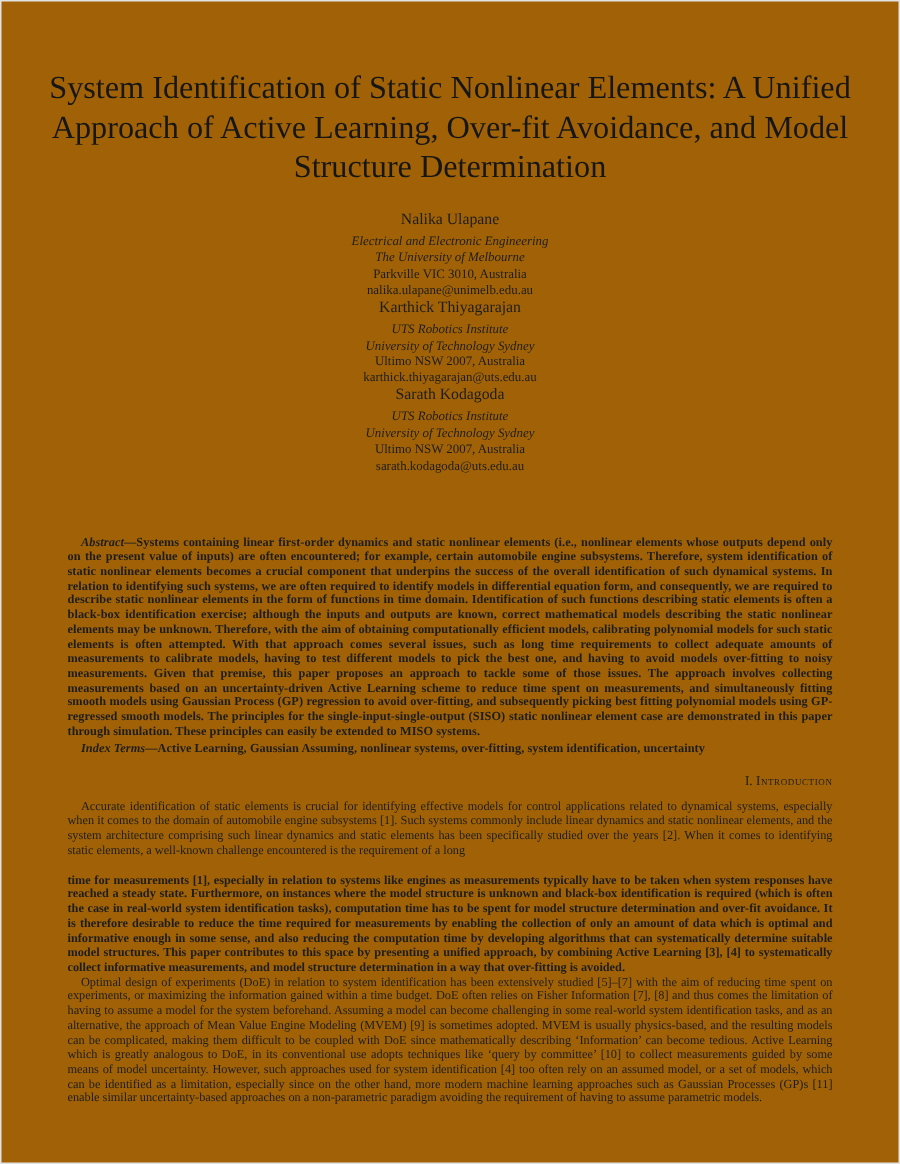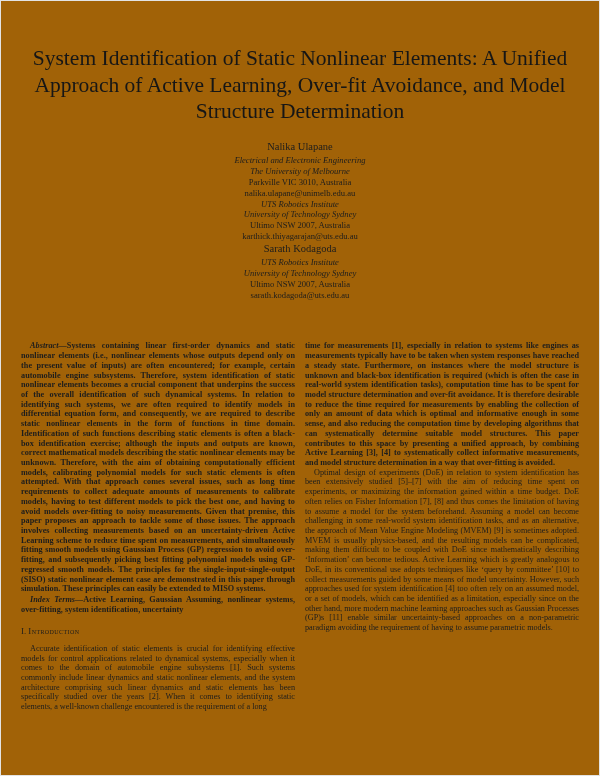--- a/index.html
+++ b/index.html
@@ -46,22 +46,23 @@
     font-style: italic;
     font-size: 8.6px;
   }
   .author-plain {
     font-size: 8.6px;
     text-align: center;
   }
   .columns {
     display: flex;
     gap: 10px;
-    padding: 0 20px;
+    padding: 0 44px;
     margin-top: 41px;
+    flex-direction: column;
   }
   .col {
     flex: 1;
     min-width: 0;
     font-size: 8.2px;
     line-height: 1.185;
     text-align: justify;
   }
   .abstract-par, .index-par {
     margin: 0;
@@ -69,21 +70,21 @@
     letter-spacing: 0.05px;
   }
   .abstract-par { text-indent: 9px; }
   .index-par { text-indent: 9px; margin-top: 1px; }
   .lead-label {
     font-style: italic;
     font-weight: 700;
   }
   .section-heading {
     margin: 12px 0 7px 0;
-    text-align: left;
+    text-align: right;
     font-size: 8.8px;
     font-weight: 400;
   }
   .section-heading .sc {
     font-variant: small-caps;
     letter-spacing: 0.4px;
   }
   .body-par {
     margin: 0;
     text-indent: 9px;
@@ -107,20 +108,21 @@
 
     <div class="author-block">
       <div class="author-name">Nalika Ulapane</div>
       <div class="author-affil">Electrical and Electronic Engineering</div>
       <div class="author-affil">The University of Melbourne</div>
       <div class="author-plain">Parkville VIC 3010, Australia</div>
       <div class="author-plain">nalika.ulapane@unimelb.edu.au</div>
     </div>
 
     <div class="author-block">
+      <div class="author-name">Karthick Thiyagarajan</div>
       <div class="author-affil">UTS Robotics Institute</div>
       <div class="author-affil">University of Technology Sydney</div>
       <div class="author-plain">Ultimo NSW 2007, Australia</div>
       <div class="author-plain">karthick.thiyagarajan@uts.edu.au</div>
     </div>
 
     <div class="author-block">
       <div class="author-name">Sarath Kodagoda</div>
       <div class="author-affil">UTS Robotics Institute</div>
       <div class="author-affil">University of Technology Sydney</div>

